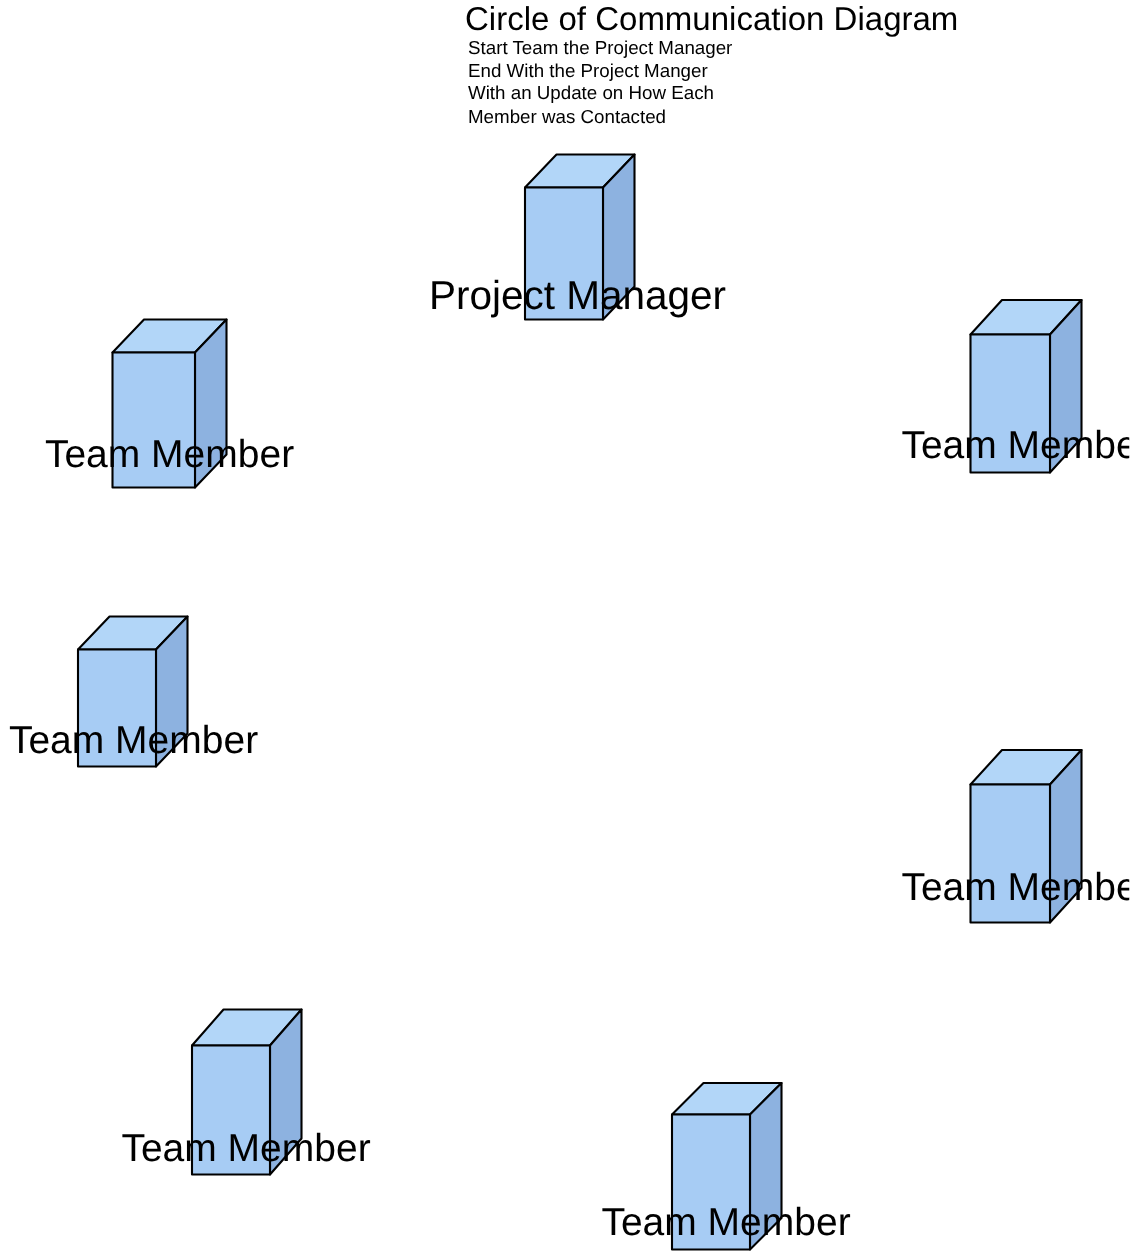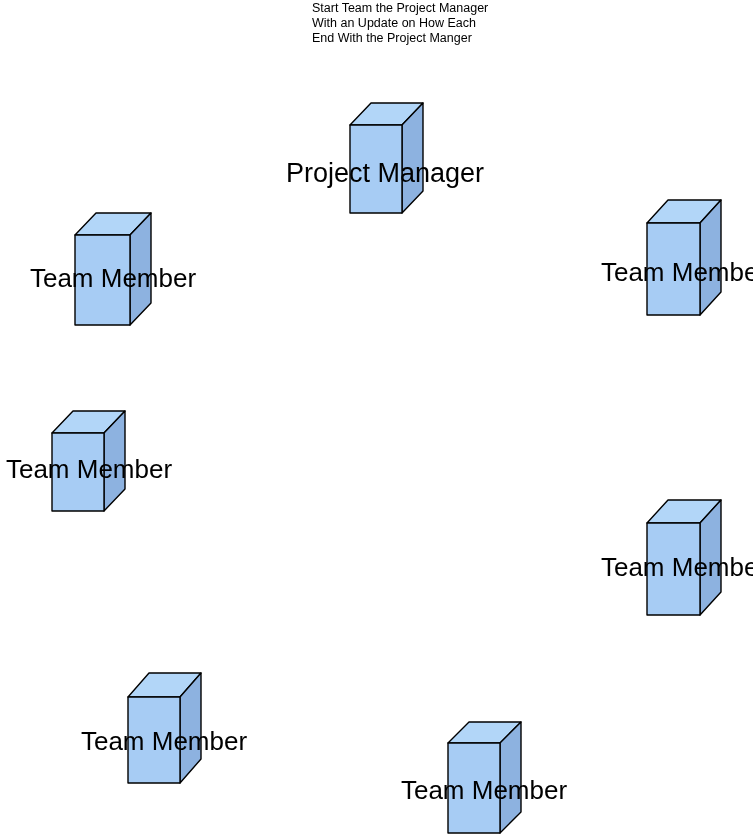--- a/index.html
+++ b/index.html
@@ -49,34 +49,37 @@
   .face-top   { fill: var(--box-top,   #B2D6F8); }
   .face-side  { fill: var(--box-side,  #8DB2E0); }
   .face-front { fill: var(--box-front, #A7CCF4); }
   .node-label {
     position: absolute;
     transform: translate(-50%, -50%);
     white-space: nowrap;
     font-size: 26px;
     line-height: 30px;
     color: var(--text, #000000);
+    margin-top: 24px;
   }
   .node-label.project-manager {
     font-size: 27px;
   }
 </style>
 </head>
 <body>
 
 <div id="canvas" style="--bg: #FFFFFF; --box-front: #A7CCF4; --box-top: #B2D6F8; --box-side: #8DB2E0; --outline: #000000; --text: #000000;">
   <div class="header">
+    <div class="title">Circle of Communication Diagram</div>
     <div class="subtitle">
       <div>Start Team the Project Manager</div>
+      <div>End With the Project Manger</div>
       <div>With an Update on How Each</div>
-      <div>End With the Project Manger</div>
+      <div>Member was Contacted</div>
     </div>
   </div>
   <div id="nodes">
       <div class="node" style="left: 350px; top: 103px;">
         <svg width="73" height="110" viewBox="0 0 73 110">
           <polygon class="face face-top" points="0,22 21,0 73,0 52,22"></polygon>
           <polygon class="face face-side" points="52,22 73,0 73,88 52,110"></polygon>
           <polygon class="face face-front" points="0,22 52,22 52,110 0,110"></polygon>
         </svg>
         <div class="node-label project-manager" style="left: 35px; top: 70px;">Project Manager</div>

